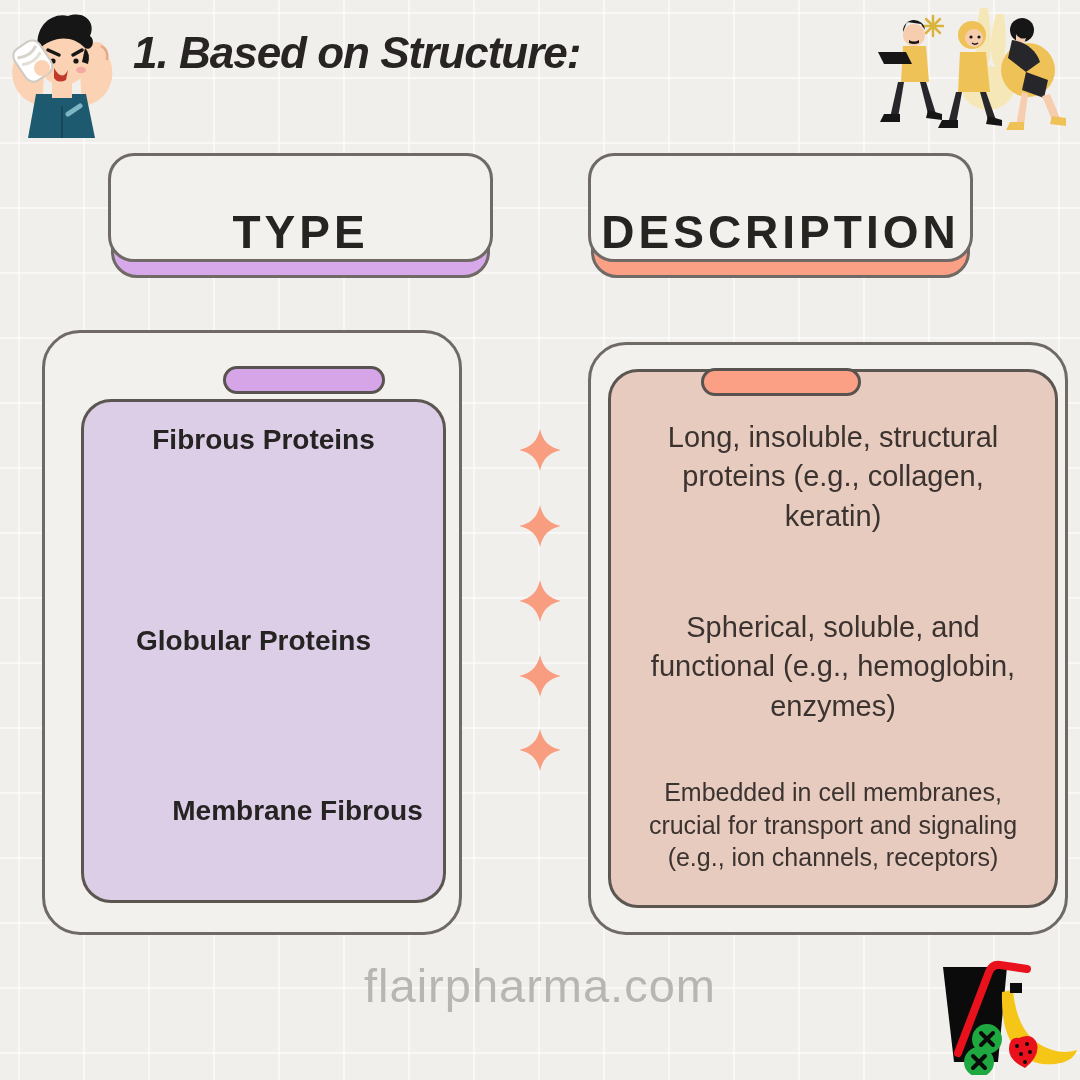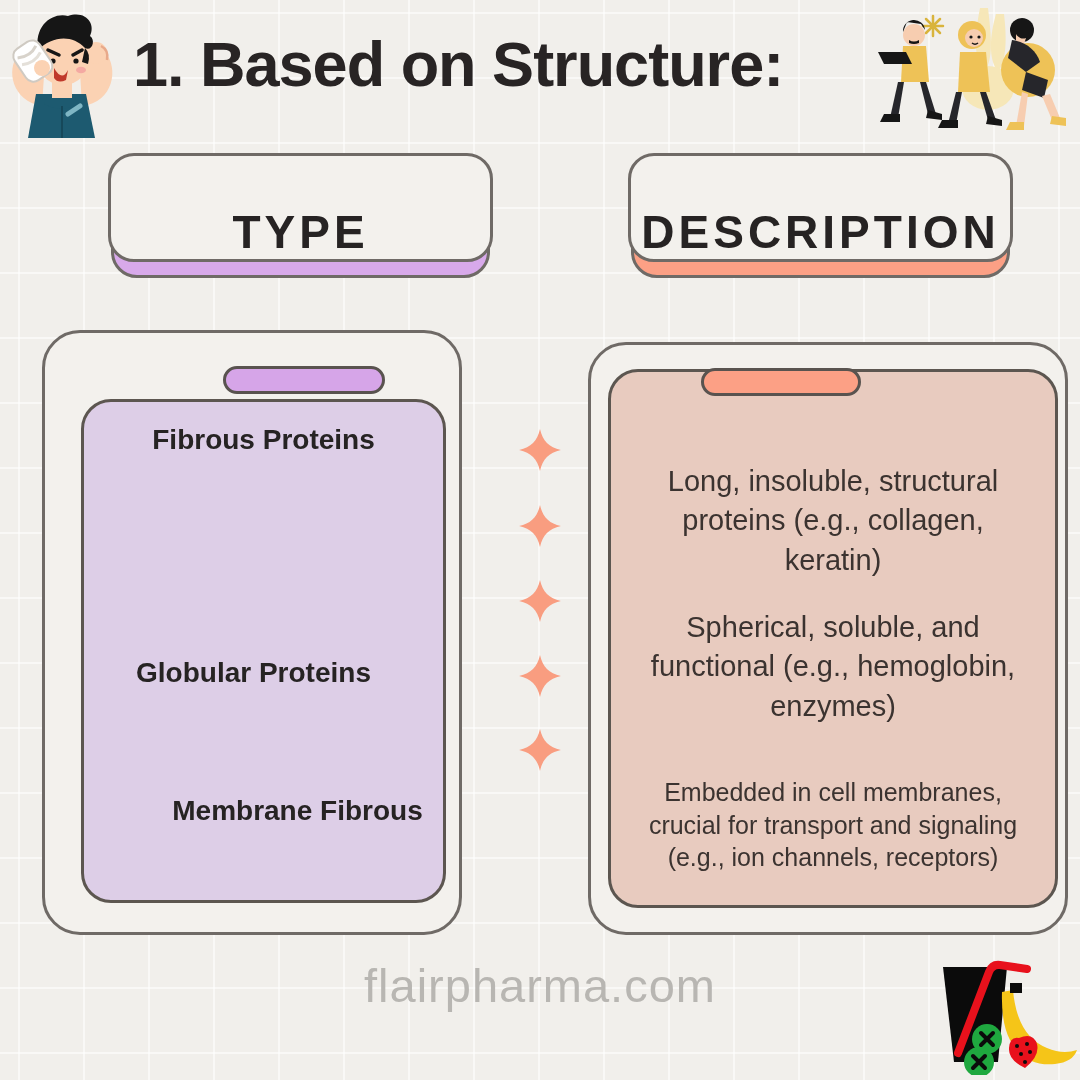--- a/index.html
+++ b/index.html
@@ -10,40 +10,41 @@
     background-image:
       linear-gradient(to right, rgba(255,255,255,.55) 2px, transparent 2px),
       linear-gradient(to bottom, rgba(255,255,255,.55) 2px, transparent 2px);
     background-size:65px 65px;
     background-position:18px 12px;
     font-family:"Liberation Sans", sans-serif;
   }
 
   .title {
     position:absolute; left:133px; top:28px; width:760px;
-    font-size:63px; font-weight:800; color:#282424; letter-spacing:-1px;
+    font-size:44px; font-weight:800; color:#282424; letter-spacing:-1px;
     white-space:nowrap;
+    font-style:italic;
   }
 
   
   .hdr { position:absolute; top:153px; width:385px; height:125px; }
   .hdr .lip {
     position:absolute; left:3px; right:3px; bottom:0; height:48px;
     border:3px solid #6f6a66; border-radius:18px 18px 26px 26px;
   }
   .hdr .face {
     position:absolute; left:0; right:0; top:0; height:109px;
     background:#f3f1ed; border:3px solid #6f6a66; border-radius:26px;
     display:flex; align-items:flex-end; justify-content:center;
   }
   .hdr .face span {
     font-size:46px; font-weight:800; letter-spacing:4px; color:#262323;
   }
   .hdr-type  { left:108px; }
-  .hdr-desc  { left:588px;margin-left:40px; }
+  .hdr-desc  { left:588px; }
   .hdr-type .lip { background:#d8a9ea; }
   .hdr-desc .lip { background:#fca085; }
 
   
   .card {
     position:absolute; background:#f3f1ed;
     border:3px solid #6f6a66; border-radius:38px;
   }
   .card-left  { left:42px;  top:330px; width:420px; height:605px; }
   .card-right { left:588px; top:342px; width:480px; height:593px; }
@@ -59,28 +60,28 @@
     position:absolute; border:3px solid #5c5650; border-radius:30px; z-index:2;
   }
   .inner-left  { left:36px; top:66px; width:365px; height:504px; background:#ddcee7; }
   .inner-right { left:17px; top:24px; width:450px; height:539px; background:#e8cbbf; }
 
   .type-label {
     position:absolute; left:0; width:100%; text-align:center;
     font-size:28px; font-weight:800; color:#262323; white-space:nowrap;
   }
   .type-label.l1 { top:22px; }
-  .type-label.l2 { top:223px; margin-left:-10px;margin-top:32px; }
+  .type-label.l2 { top:223px; margin-left:-10px; }
   .type-label.l3 { top:393px; margin-left:34px; }
 
   .desc-text {
     position:absolute; left:0; width:100%; text-align:center;
     font-size:29px; font-weight:400; color:#3b3330; line-height:1.36;
   }
-  .desc-text.d1 { top:46px;  padding:0 40px;margin-top:44px; }
+  .desc-text.d1 { top:46px;  padding:0 40px; }
   .desc-text.d2 { top:236px; padding:0 32px; }
   .desc-text.d3 { top:404px; font-size:25px; line-height:1.3; padding:0 14px; }
 
   .sparkles { position:absolute; left:518px; top:428px; width:44px; height:366px; z-index:4; }
   .sparkle { position:absolute; left:0; width:44px; height:44px; }
   .sparkle:nth-child(1){ top:0;    }
   .sparkle:nth-child(2){ top:76px; }
   .sparkle:nth-child(3){ top:151px;}
   .sparkle:nth-child(4){ top:226px;}
   .sparkle:nth-child(5){ top:300px;}

